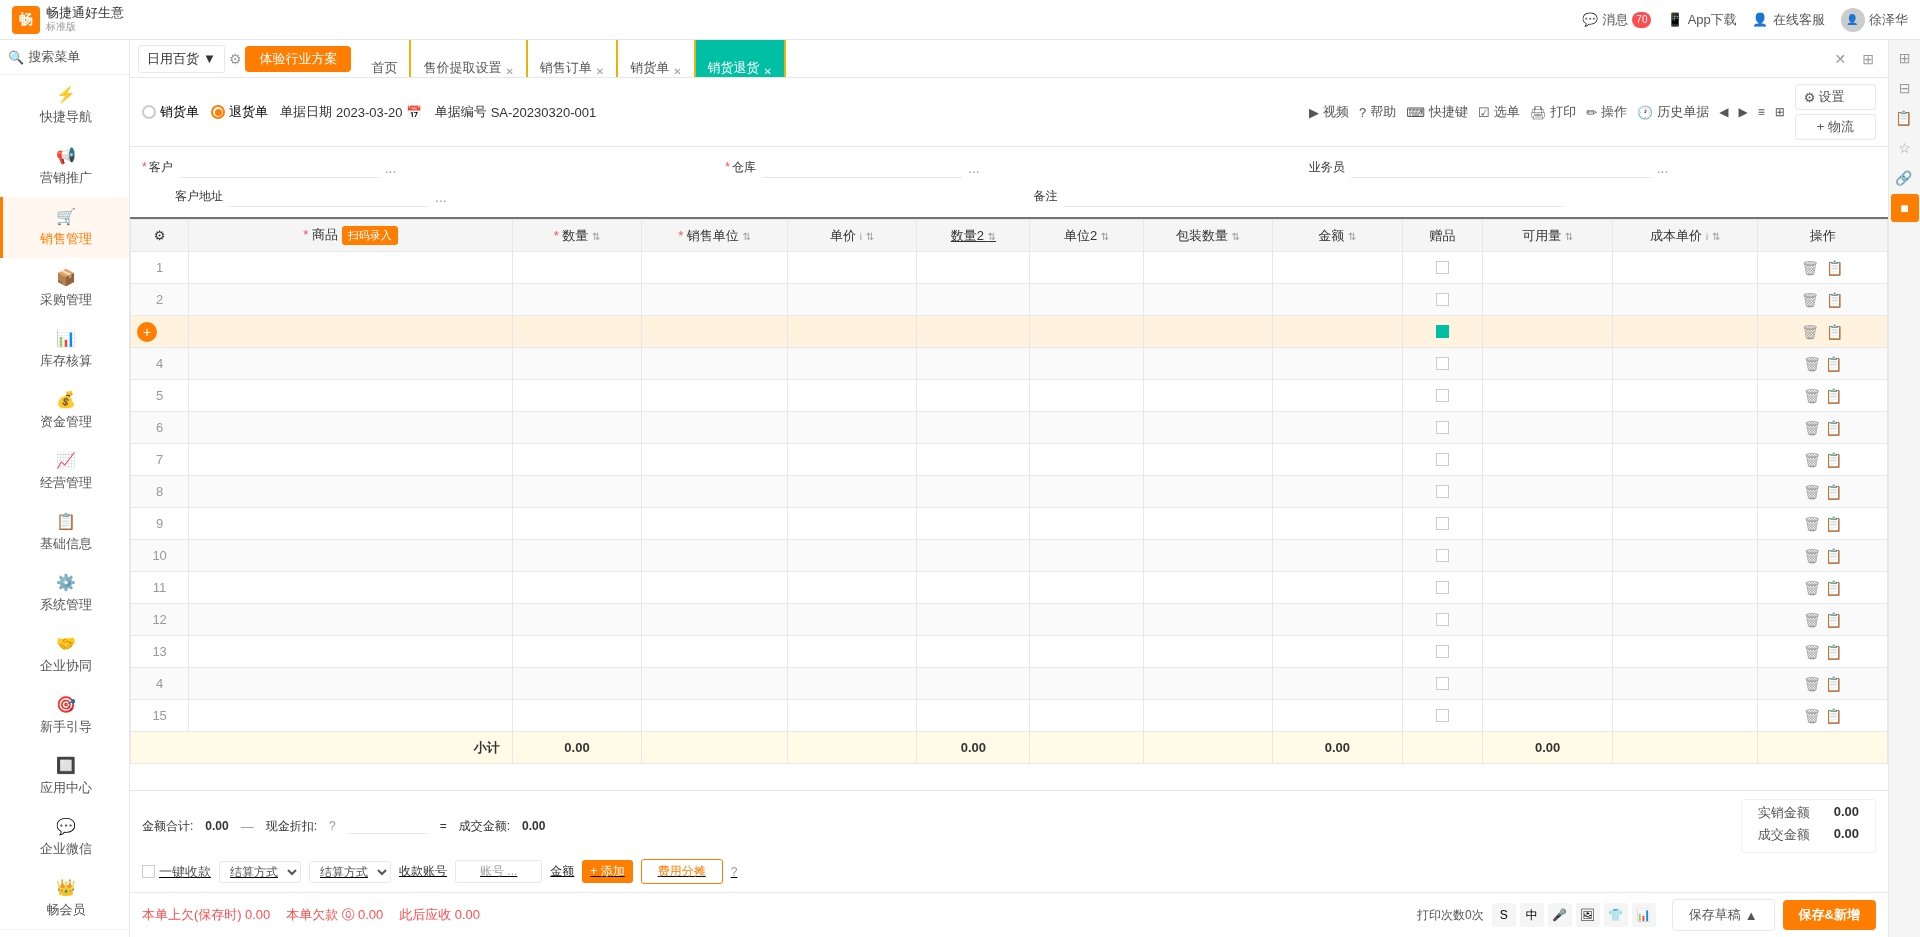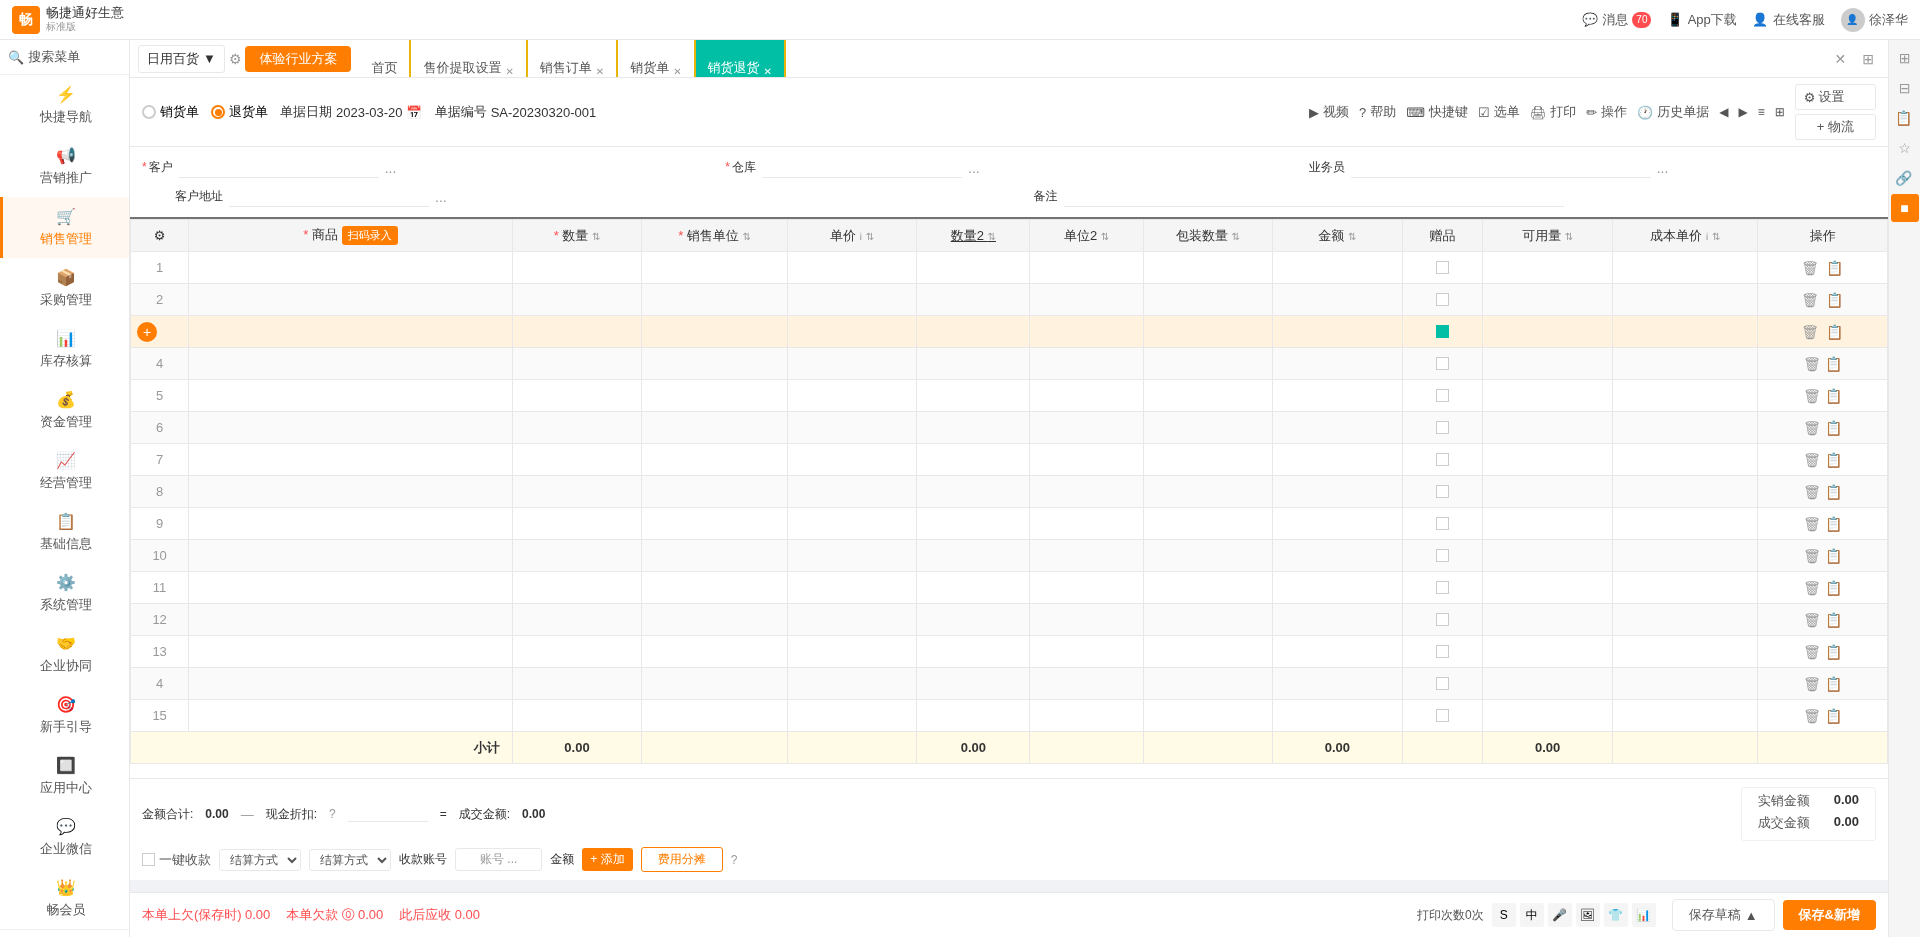--- a/index.html
+++ b/index.html
@@ -169,38 +169,37 @@
     .footer-area {
       background: #fff;
       border-top: 1px solid #e8e8e8;
       padding: 8px 12px;
       flex-shrink: 0;
     }
     .footer-row1 { display: flex; align-items: center; gap: 12px; margin-bottom: 6px; }
     .footer-label { color: #333; font-size: 12px; }
     .footer-value { color: #333; font-size: 12px; font-weight: bold; }
     .footer-dash { color: #999; }
-    .footer-row2 { display: flex; align-items: center; gap: 8px; }
+    .footer-row2 { display: flex; align-items: center; gap: 8px; text-decoration: underline; }
     .footer-checkbox { display: flex; align-items: center; gap: 4px; font-size: 12px; color: #555; }
     .footer-select { border: 1px solid #e8e8e8; padding: 2px 6px; font-size: 12px; color: #555; border-radius: 3px; background: #fff; }
     .footer-dotted { border: 1px solid #e8e8e8; padding: 2px 24px; font-size: 12px; color: #999; border-radius: 3px; }
     .btn-add-fee { background: #ff7d00; color: #fff; border: none; border-radius: 3px; padding: 3px 8px; cursor: pointer; font-size: 12px; }
     .btn-fee-split { border: 1px solid #ff7d00; color: #ff7d00; background: #fff; border-radius: 3px; padding: 3px 16px; cursor: pointer; font-size: 12px; }
     .help-icon { color: #999; cursor: pointer; font-size: 12px; }
 
     
     .bottom-bar {
       background: #fff;
       border-top: 1px solid #e8e8e8;
       display: flex;
       align-items: center;
       padding: 6px 12px;
       flex-shrink: 0;
       gap: 16px;
-      margin-top: 12px;
     }
     .bottom-bar-left { display: flex; align-items: center; gap: 16px; flex: 1; }
     .bottom-stat { font-size: 12px; color: #555; }
     .bottom-stat span { color: #ff4d4f; }
     .bottom-bar-center { display: flex; align-items: center; gap: 8px; }
     .print-count { font-size: 12px; color: #555; }
     .bottom-icons { display: flex; gap: 4px; }
     .bottom-icon { width: 24px; height: 24px; background: #f5f5f5; border-radius: 3px; display: flex; align-items: center; justify-content: center; cursor: pointer; font-size: 12px; }
     .bottom-bar-right { display: flex; align-items: center; gap: 8px; }
     .btn-save-draft { background: #fff; border: 1px solid #e8e8e8; color: #555; border-radius: 4px; padding: 6px 16px; cursor: pointer; font-size: 13px; display: flex; align-items: center; gap: 4px; }

